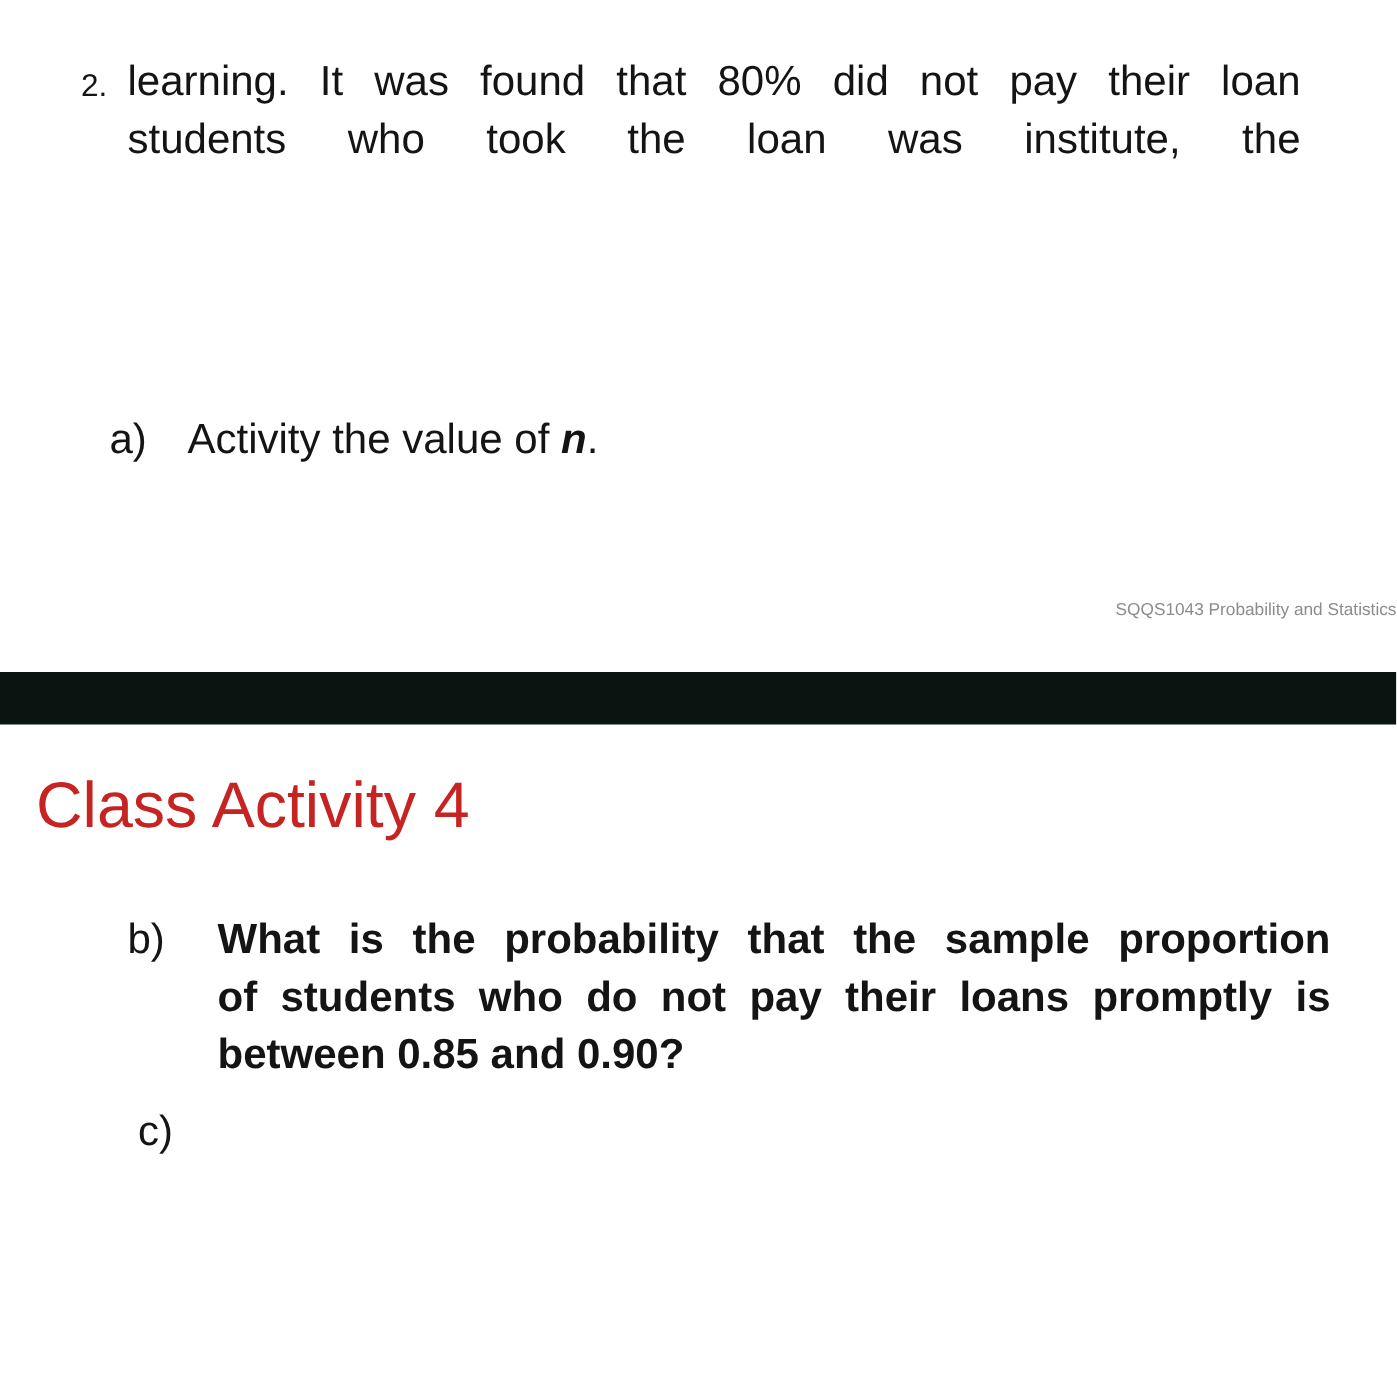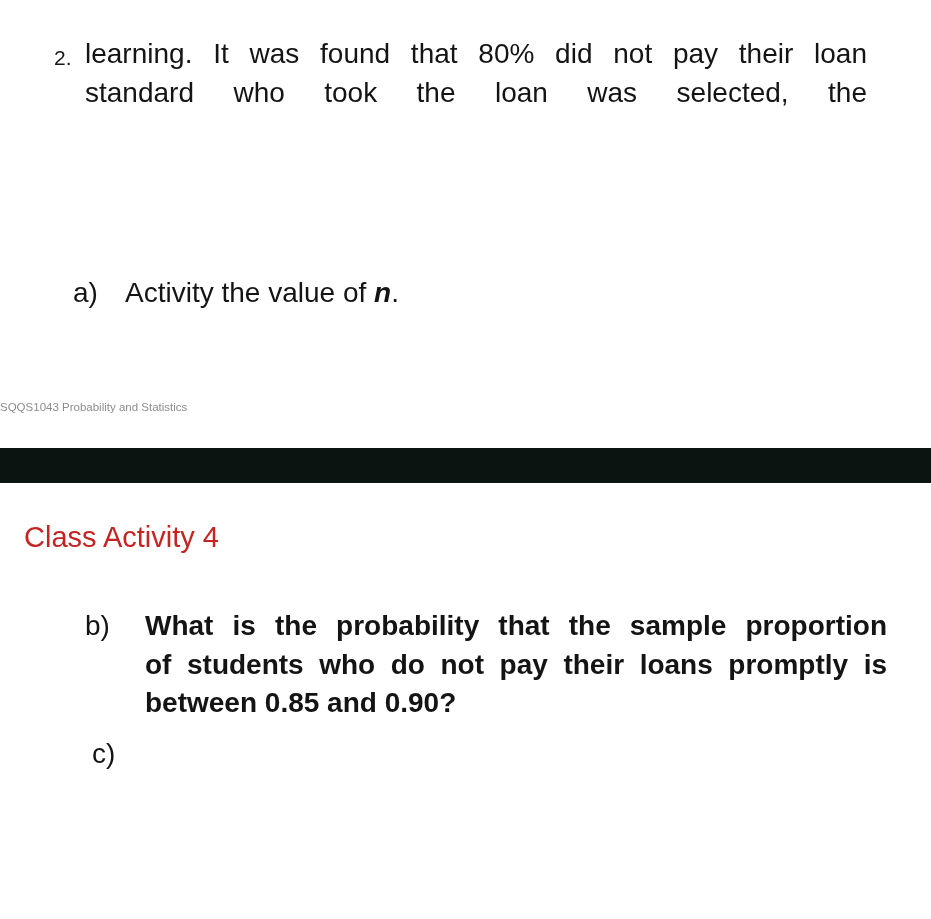--- a/index.html
+++ b/index.html
@@ -58,42 +58,42 @@
     left: 73px;
     top: 274px;
     display: flex;
   }
   .part-a .part-label { width: 52px; flex: 0 0 52px; }
   .slide-footer {
     position: absolute;
     left: 0;
     top: 400px;
     width: 100%;
-    text-align: left;
+    text-align: right;
     font-size: 11.5px;
     line-height: 14px;
     color: #8c8c8c;
   }
 
   
   .divider {
     position: absolute;
     left: 0;
     top: 448px;
     width: 100%;
     height: 35px;
     background: #0a1511;
   }
 
   
   .s2-title {
     position: absolute;
     left: 24px;
     top: 512px;
-    font-size: 29px;
+    font-size: 43px;
     line-height: 50px;
     color: #c62323;
   }
   .part-b {
     position: absolute;
     left: 85px;
     top: 607px;
     display: flex;
   }
   .part-b .part-label { width: 60px; flex: 0 0 60px; }
@@ -110,21 +110,21 @@
 </head>
 <body>
 
 <div class="page">
 
   <div>
     <div class="q2-num line">2.</div>
 
     <div class="q2-para">
       <div class="line just"><span class="seg seg-r">learning. It was found that 80% did not pay their loan</span></div>
-      <div class="line just"><span class="seg seg-r">standard who took the loan was selected, the</span></div>
+      <div class="line just"><span class="seg seg-r">students who took the loan was institute, the</span></div>
     </div>
 
     <div class="part-a">
       <div class="part-label line">a)</div>
       <div class="line"><span class="seg seg-r">Activity the value of </span><span class="seg seg-bi">n</span><span class="seg seg-r">.</span></div>
     </div>
 
     <div class="slide-footer" style="color: rgb(140, 140, 140);">SQQS1043 Probability and Statistics</div>
   </div>
 

